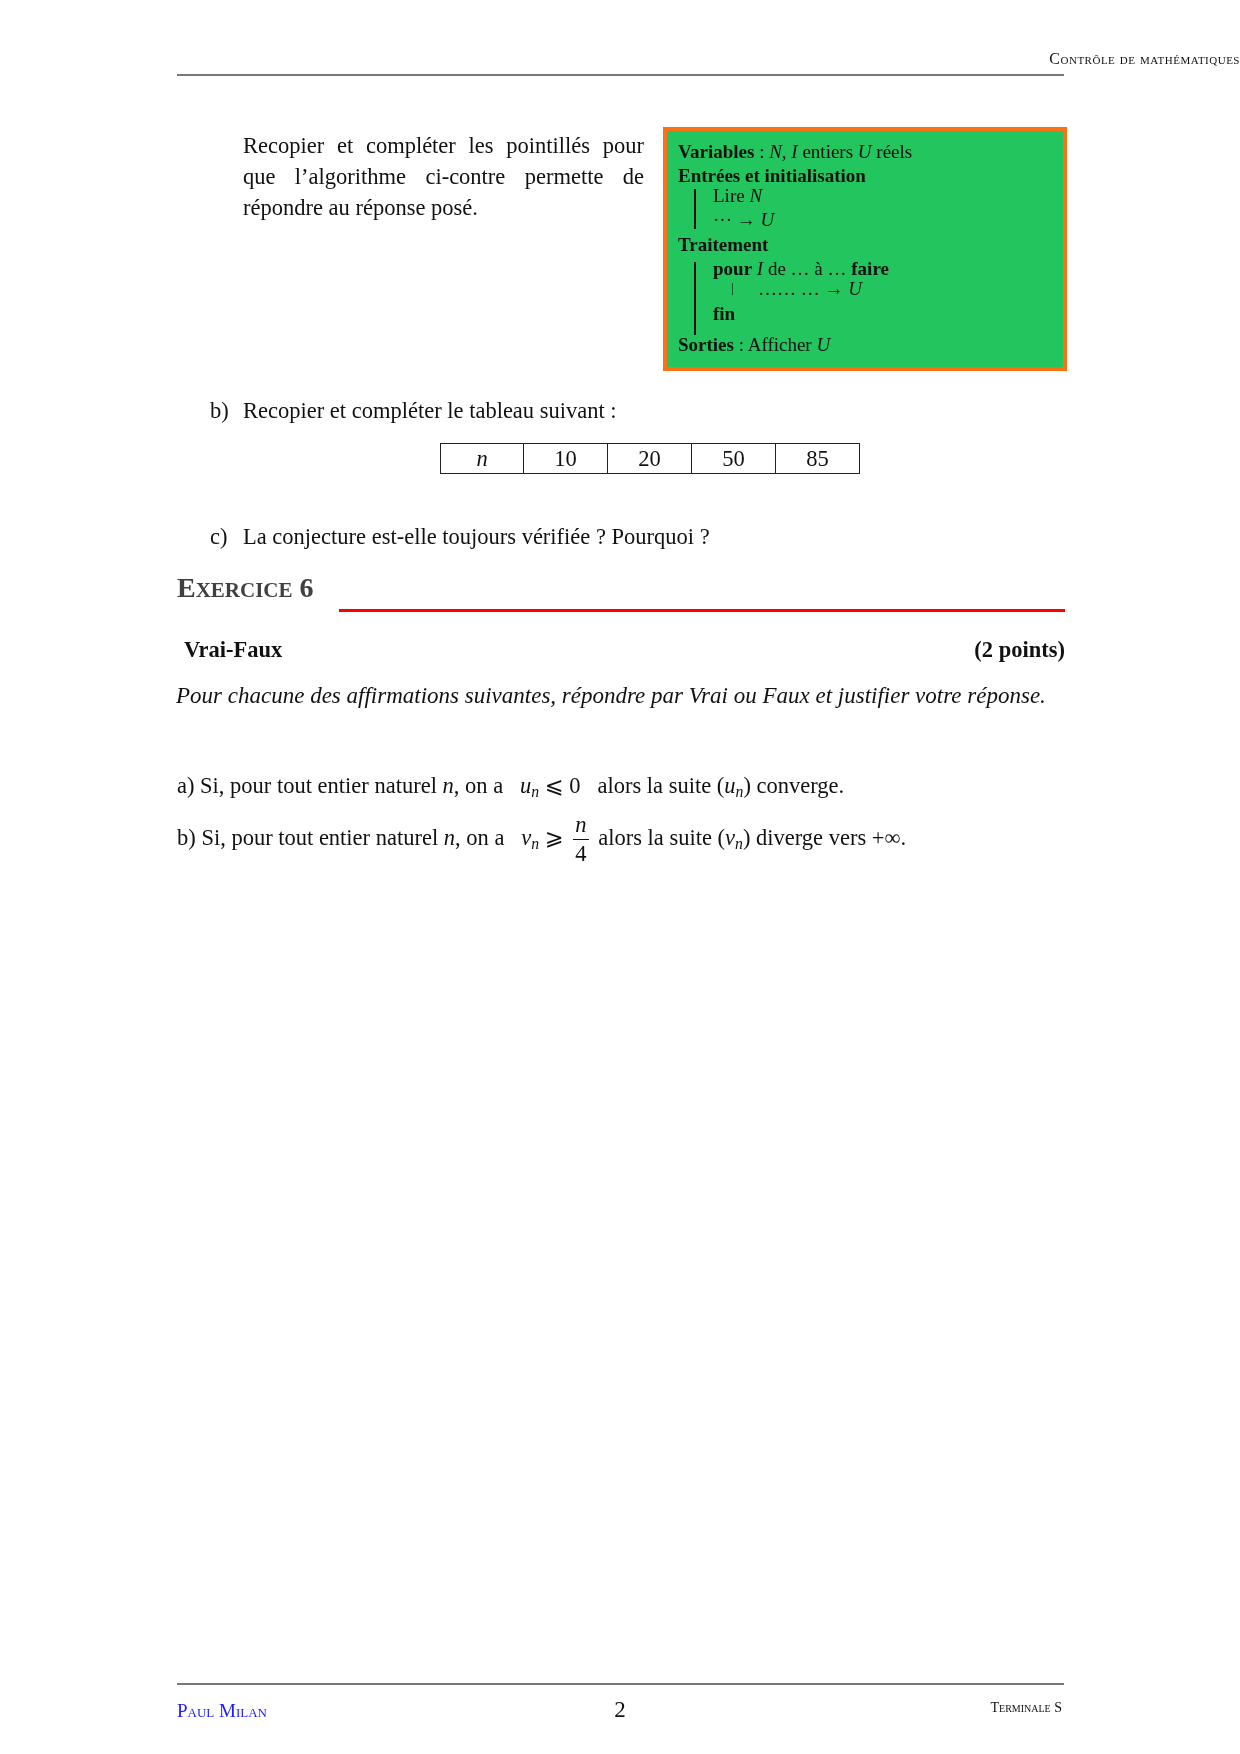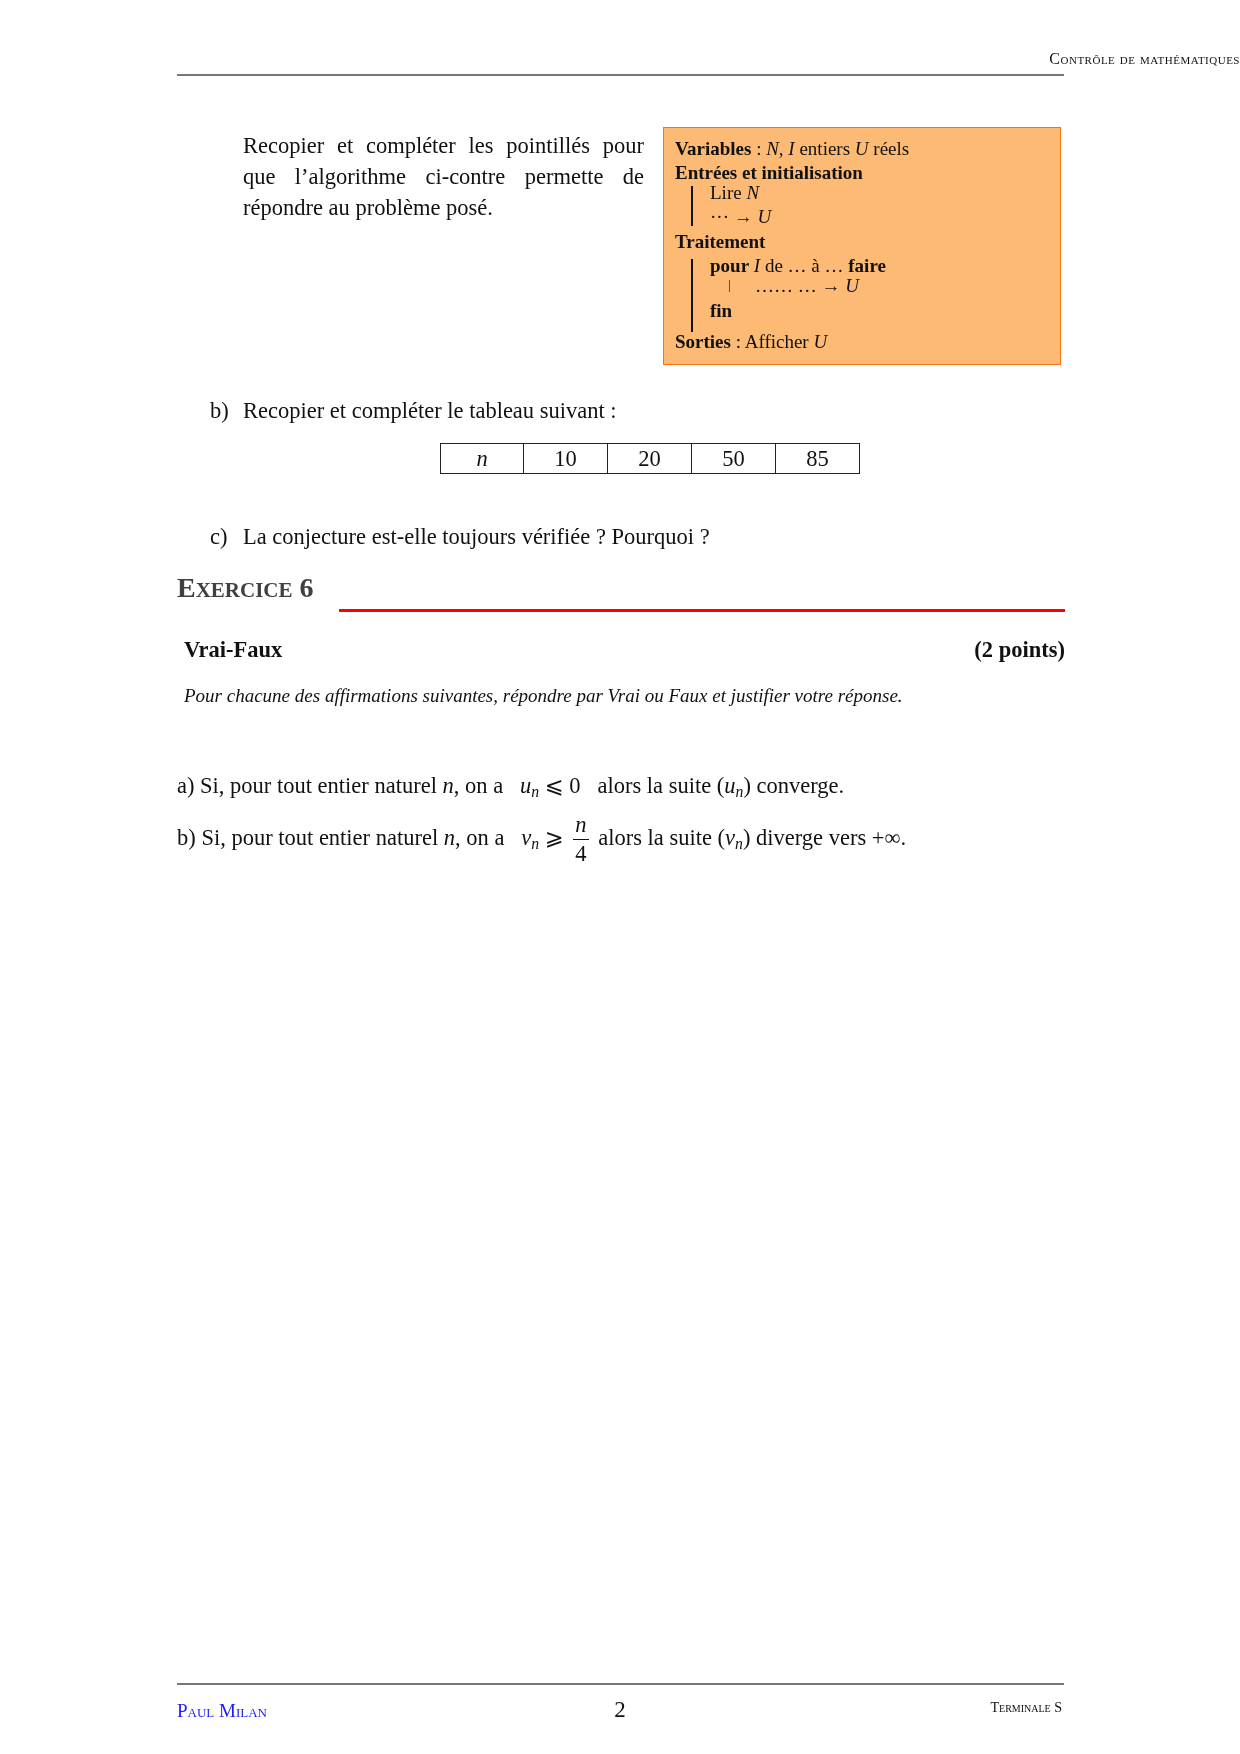--- a/index.html
+++ b/index.html
@@ -11,60 +11,60 @@
   b { font-weight: bold; }
 
   
   #hdr-title { left: 0; width: 1240px; top: 50px; text-align: right; font-size: 16px; letter-spacing: 0.5px; }
   #hdr-rule { left: 177px; width: 887px; top: 74px; height: 2px; background: #777; }
 
   
   #intro { left: 243px; top: 130px; width: 401px; font-size: 22.5px; line-height: 31px; text-align: justify; }
 
   
-  #algo { left: 663px; top: 127px; width: 396px; height: 236px; border: 1px solid #f97316; background: #fdba74; box-sizing: content-box; }
+  #algo { left: 663px; top: 127px; width: 396px; height: 236px; border: 4px solid #f97316; background: #22c55e; box-sizing: content-box; }
   #algo .ln { position: absolute; font-size: 19px; white-space: nowrap; }
   #algo .bar { position: absolute; width: 1.5px; background: #111; }
 
   
   .item { font-size: 22.5px; white-space: nowrap; }
   .lbl { display: inline-block; width: 33px; }
 
   
   #tbl { left: 440px; top: 443px; border-collapse: collapse; font-size: 22.5px; }
   #tbl td { border: 1.5px solid #222; width: 83px; height: 29px; text-align: center; padding: 0; }
   #tbl td.first { width: 82px; }
 
   
   #ex-title { left: 177px; top: 572px; color: #404040; font-weight: bold; font-size: 28px; }
   #ex-title .small { font-size: 21px; }
   #ex-rule { left: 339px; top: 609px; width: 726px; height: 3px; background: #ff0000; }
   #vf { left: 184px; top: 637px; font-size: 22.5px; font-weight: bold; }
   #pts { right: 175px; top: 637px; font-size: 22.5px; font-weight: bold; }
-  #instr { left: 184px; top: 681px; width: 887px; font-size: 19px; line-height: 30px; font-style: italic; text-align: justify; }
+  #instr { left: 176px; top: 681px; width: 887px; font-size: 23px; line-height: 30px; font-style: italic; text-align: justify; }
 
   .frac { display: inline-block; vertical-align: middle; text-align: center; line-height: 1; margin: 0 4px; }
   .frac span { display: block; padding: 0 2px; }
   .frac .num { border-bottom: 1.3px solid #111; padding-bottom: 2px; font-style: italic; }
   .frac .den { padding-top: 3px; }
   sub { font-size: 70%; vertical-align: -4px; }
 
   
   #ftr-rule { left: 177px; width: 887px; top: 1683px; height: 2px; background: #777; }
   #ftr-left { left: 177px; top: 1700px; font-size: 19px; color: #1a1aff; font-variant: small-caps; }
   #ftr-center { left: 0; width: 1240px; text-align: center; top: 1697px; font-size: 23px; }
   #ftr-right { right: 178px; top: 1700px; font-size: 14px; font-variant: small-caps; }
 </style>
 </head>
 <body>
 
 <div id="hdr-title" class="abs sc">Contrôle de mathématiques</div>
 <div id="hdr-rule" class="abs"></div>
 
-<div id="intro" class="abs">Recopier et compléter les pointillés pour que l’algorithme ci-contre permette de répondre au problème posé.</div>
+<div id="intro" class="abs">Recopier et compléter les pointillés pour que l’algorithme ci-contre permette de répondre au réponse posé.</div>
 
 <div id="algo" class="abs">
   <div class="ln" style="left:11px; top:10px;">
     <b>Variables</b><span> : </span><i>N</i><span>, </span><i>I</i><span> entiers </span> <i>U</i><span> réels</span>
   </div>
   <div class="ln" style="left:11px; top:34px;">
     <b>Entrées et initialisation</b>
   </div>
   <div class="bar" style="left:27px; top:58px; height:40px;"></div>
   <div class="ln" style="left:46px; top:54px;">

